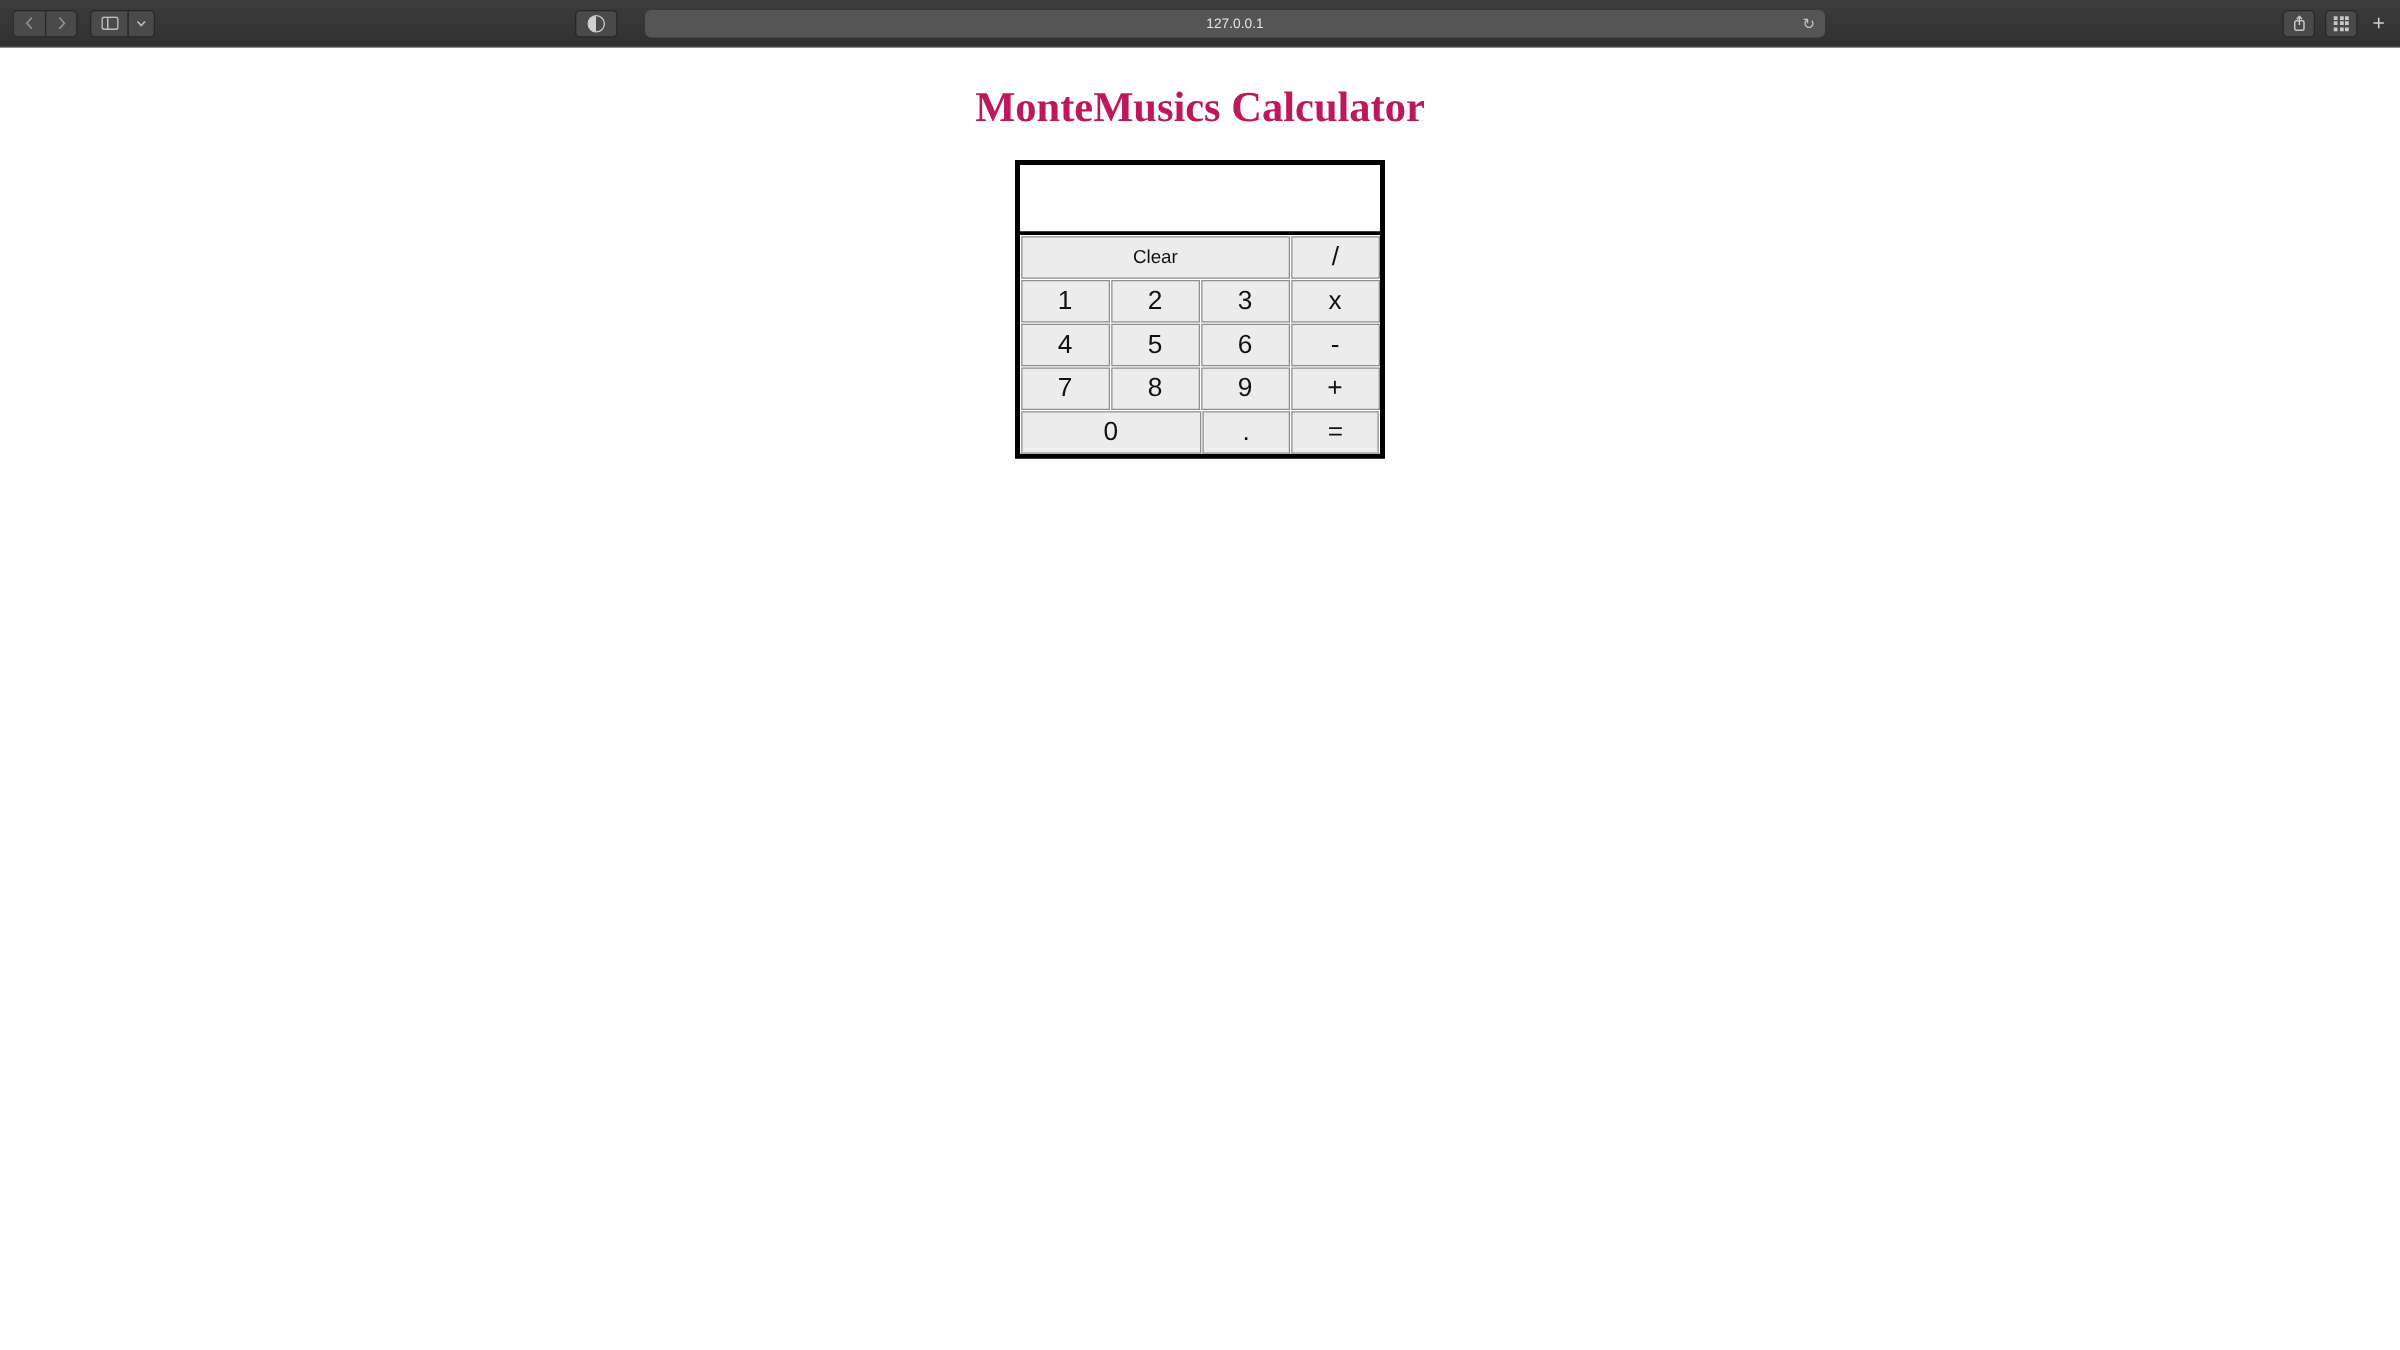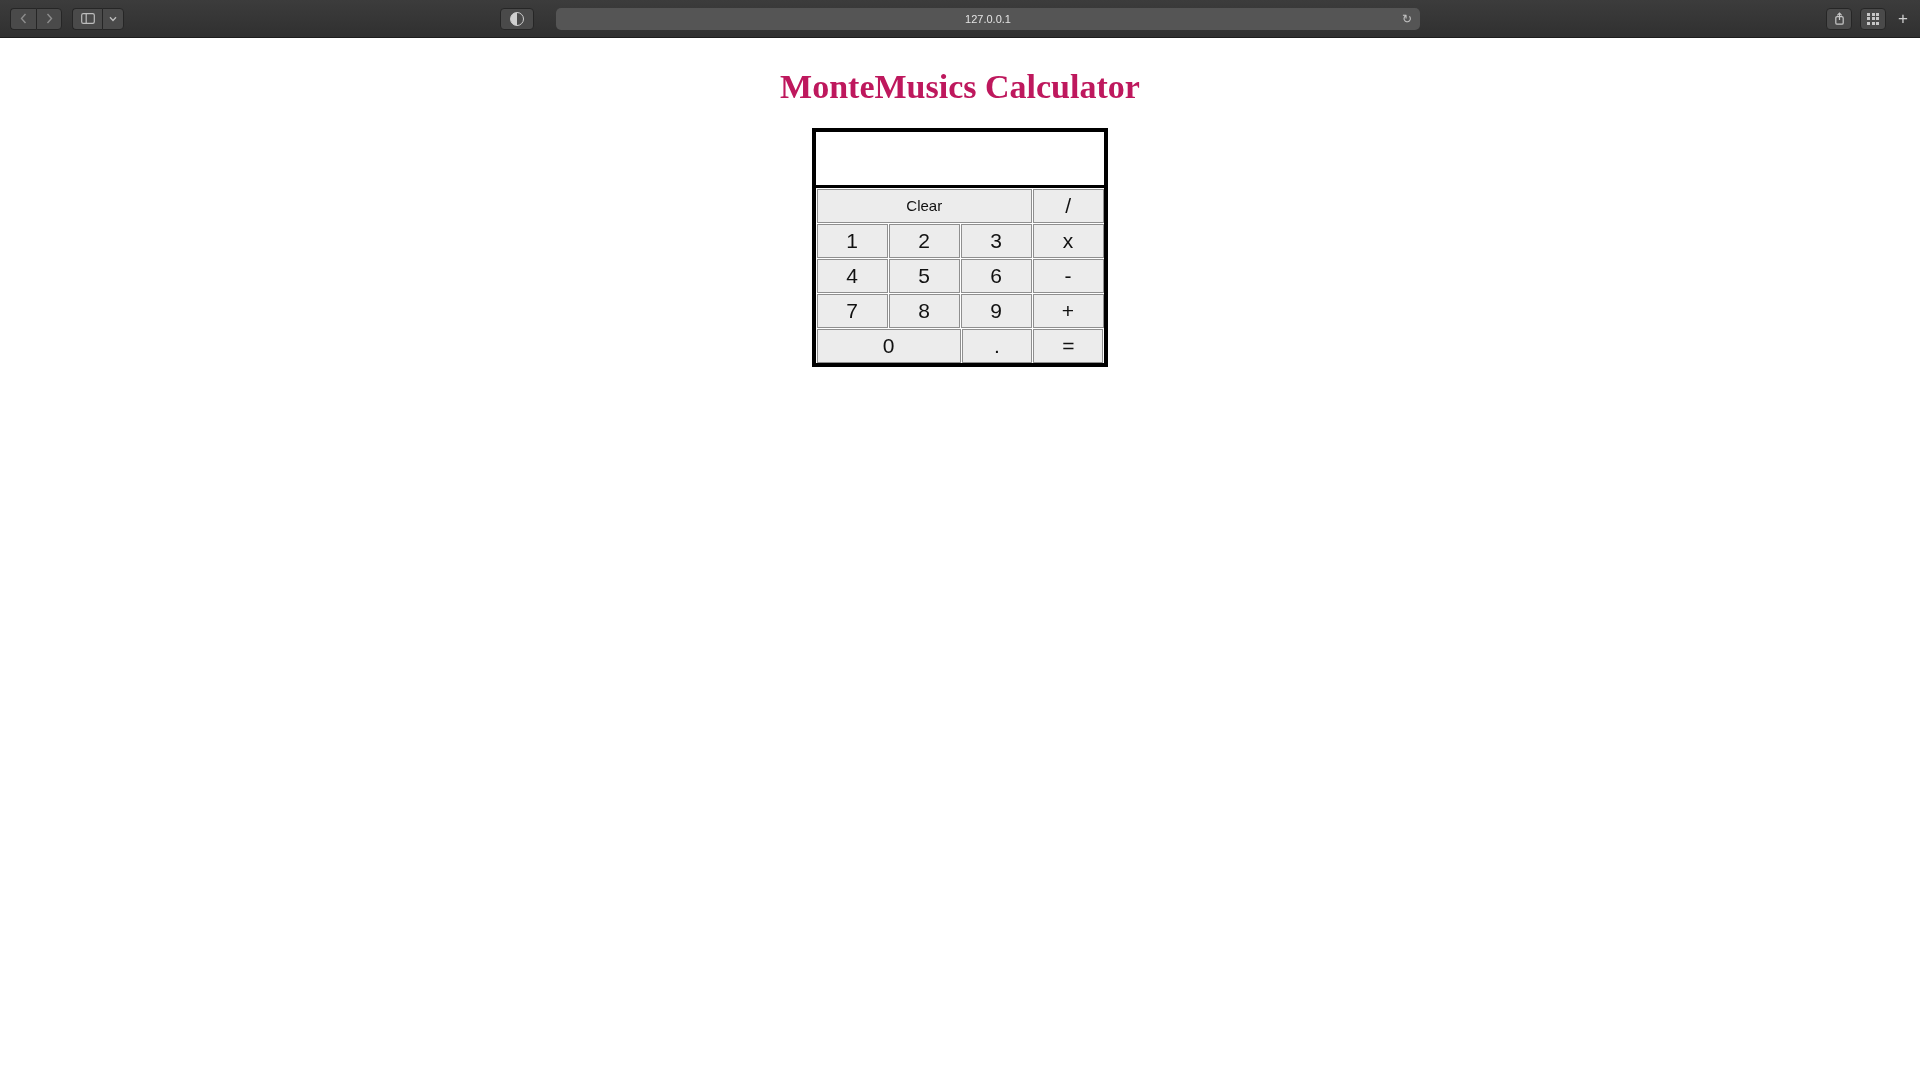--- a/index.html
+++ b/index.html
@@ -61,21 +61,21 @@
   }
   .sidebar-group .chrome-btn.wide { width: 30px; }
   .sidebar-group .chrome-btn.narrow { width: 22px; }
 
   .addr-wrap {
     position: absolute;
     left: 50%;
     transform: translateX(-50%);
     display: flex;
     align-items: center;
-    width: 920px;
+    width: 1000px;
     gap: 10px;
   }
   .reader-btn {
     width: 34px;
     height: 22px;
     border-radius: 4px;
     background: #4a4a4a;
     border: 1px solid #262626;
     display: flex;
     align-items: center;

